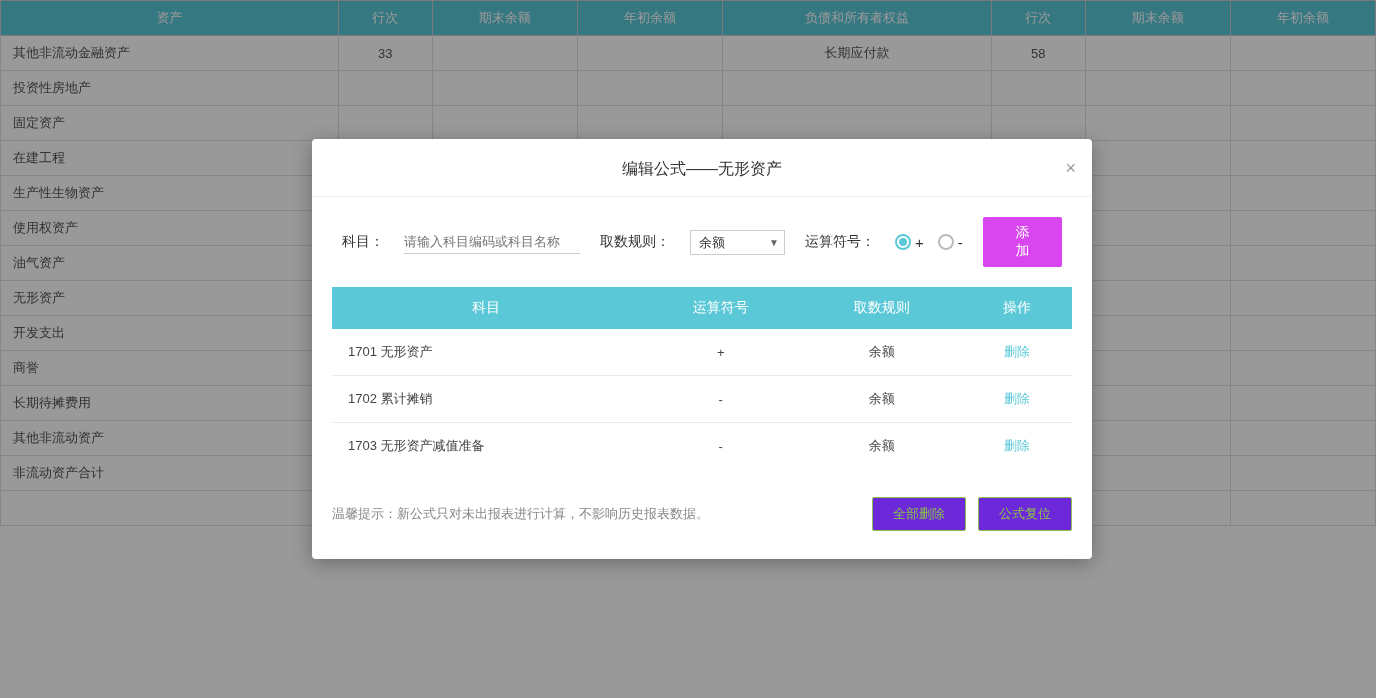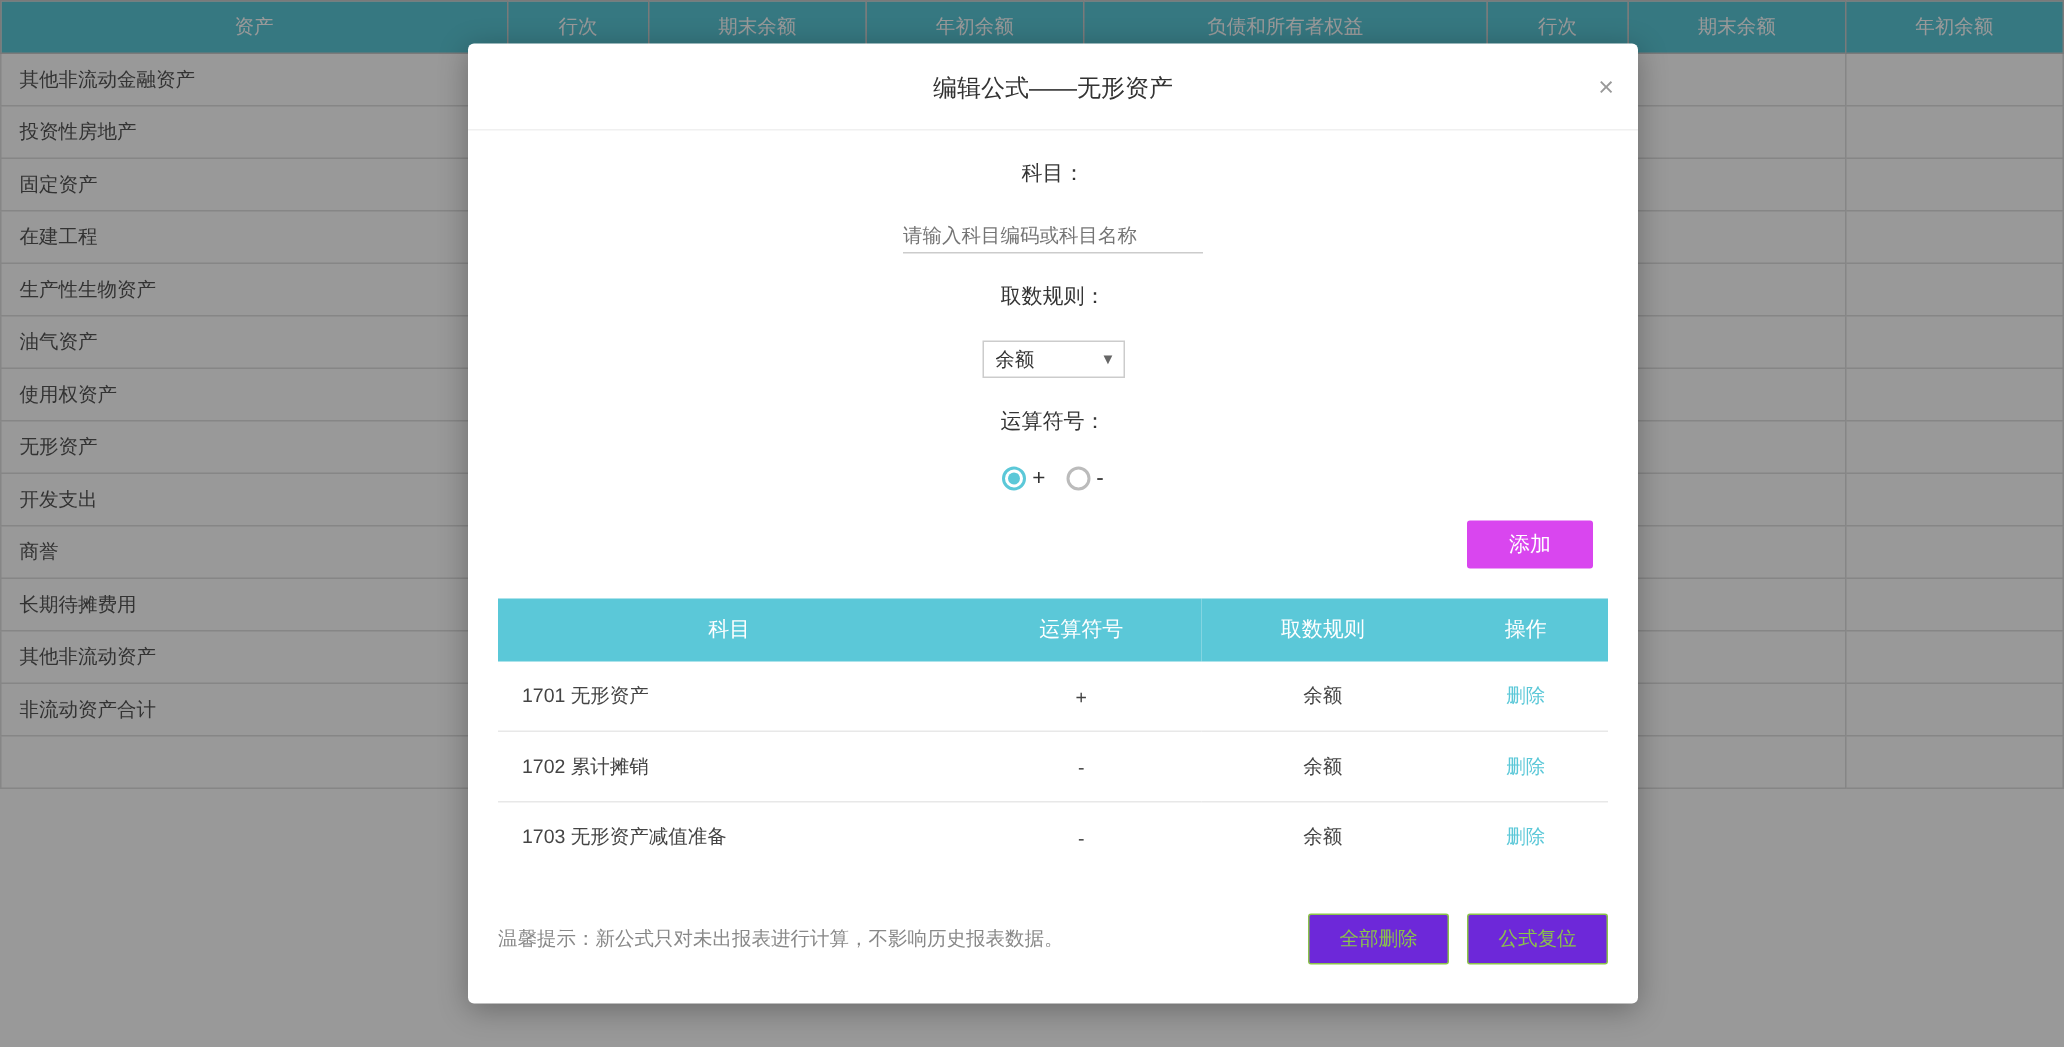--- a/index.html
+++ b/index.html
@@ -93,21 +93,20 @@
       background: none;
       border: none;
     }
 
     
     .form-row {
       display: flex;
       align-items: center;
       padding: 20px 30px;
       gap: 20px;
-      flex-direction: column;
     }
 
     .form-label {
       color: #333;
       white-space: nowrap;
       font-size: 14px;
     }
 
     .form-input {
       border: none;
@@ -343,31 +342,31 @@
         <td>生产性生物资产</td>
         <td></td>
           <td></td>
           <td></td>
         <td></td>
           <td></td>
           <td></td>
           <td></td>
       </tr>
       <tr>
+        <td>使用权资产</td>
+        <td></td>
+          <td></td>
+          <td></td>
+        <td></td>
+          <td></td>
+          <td></td>
+          <td></td>
+      </tr>
+      <tr>
         <td>油气资产</td>
-        <td></td>
-          <td></td>
-          <td></td>
-        <td></td>
-          <td></td>
-          <td></td>
-          <td></td>
-      </tr>
-      <tr>
-        <td>使用权资产</td>
         <td></td>
           <td></td>
           <td></td>
         <td></td>
           <td></td>
           <td></td>
           <td></td>
       </tr>
       <tr>
         <td>无形资产</td>

